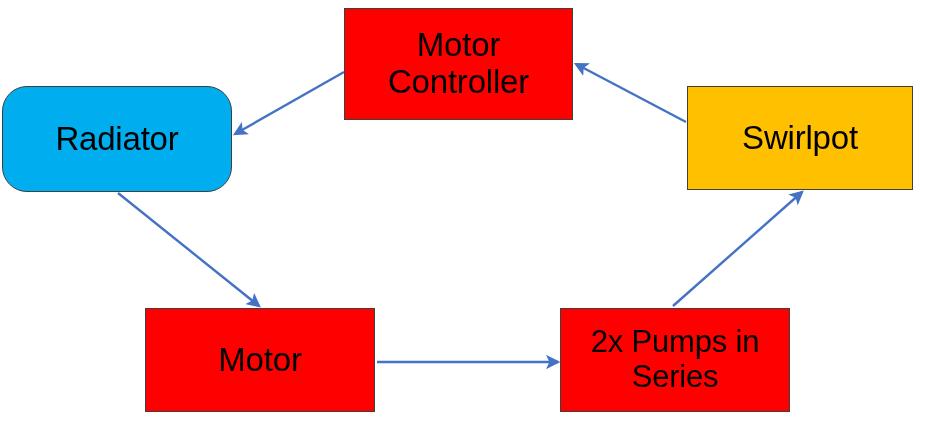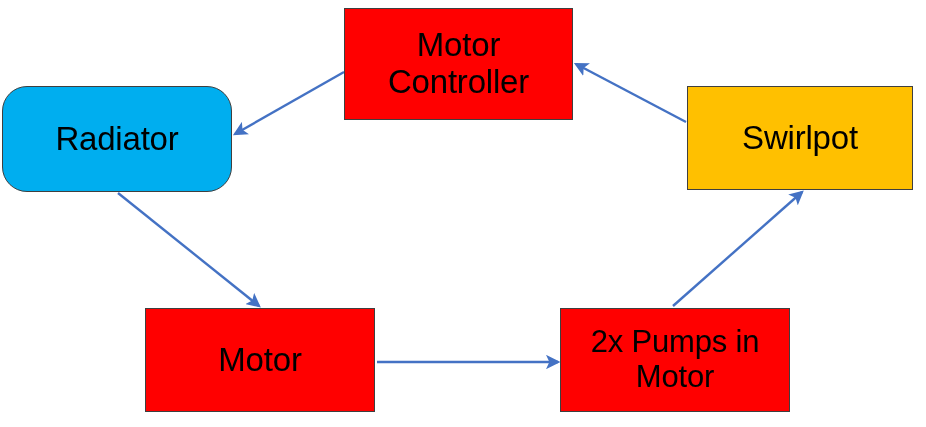--- a/index.html
+++ b/index.html
@@ -102,16 +102,16 @@
   <div class="node" id="node-swirlpot" style="left: 687px; top: 86px; width: 226px; height: 104px; background: rgb(255, 192, 0); border-color: rgb(63, 63, 63); color: rgb(0, 0, 0);">
     <span class="node-label">Swirlpot</span>
   </div>
 
   <div class="node" id="node-motor" style="left: 145px; top: 308px; width: 230px; height: 104px; background: rgb(255, 0, 0); border-color: rgb(63, 63, 63); color: rgb(0, 0, 0);">
     <span class="node-label">Motor</span>
   </div>
 
   <div class="node" id="node-pumps" style="left: 560px; top: 308px; width: 230px; height: 104px; background: rgb(255, 0, 0); border-color: rgb(63, 63, 63); color: rgb(0, 0, 0);">
     <span class="node-label">2x Pumps in
-Motor</span>
+Series</span>
   </div>
 
 </div>
 
 </body></html>

